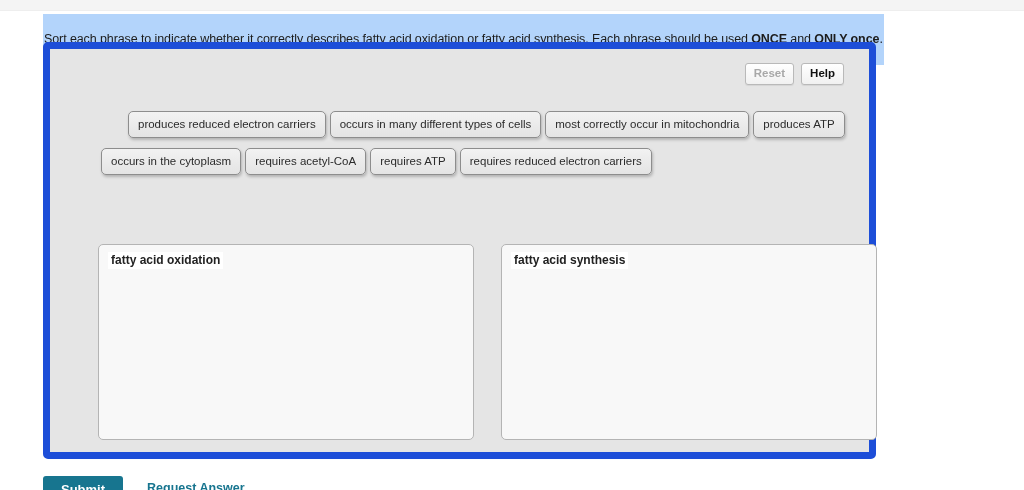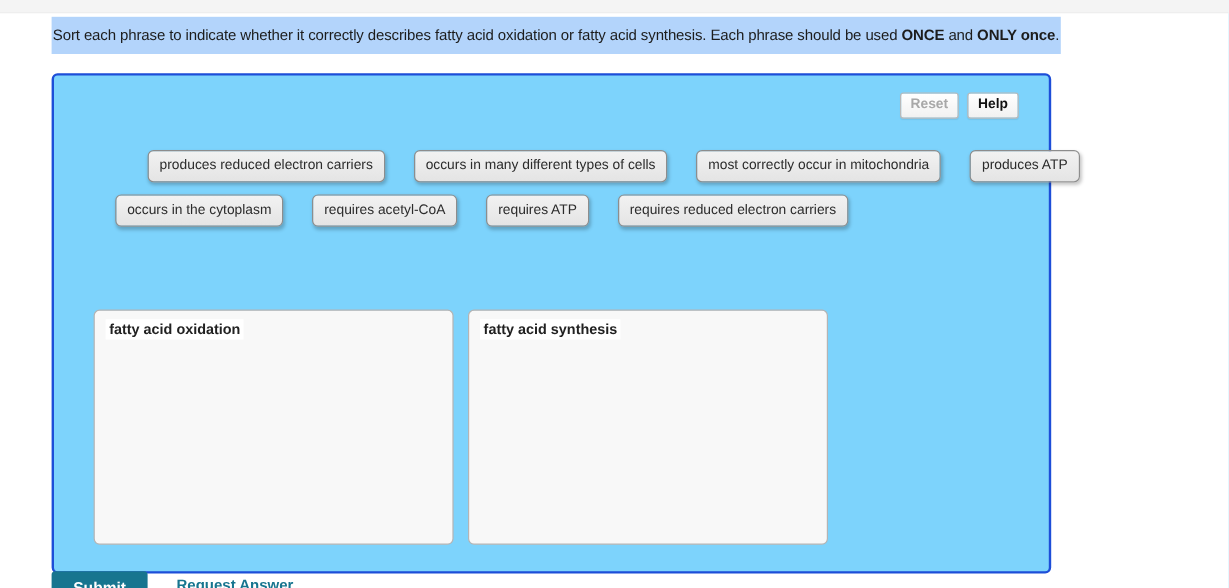--- a/index.html
+++ b/index.html
@@ -37,33 +37,33 @@
   }
   #instruction-text {
     display: inline-block;
     margin-left: 43px;
     background: #b3d4fb;
     color: #1c1c1c;
     font-size: 12.5px;
     line-height: 19px;
     letter-spacing: -0.1px;
     white-space: nowrap;
-    padding: 6px 1px;
+    padding: 16px 1px;
   }
   #instruction-text b { font-weight: bold; }
 
   
   #activity-panel {
     position: absolute;
     left: 43px;
-    top: 61px;
+    top: 42px;
     width: 833px;
     height: 417px;
-    background: #7dd3fc;
-    border: 2px solid #1d4ed8;
+    background: #e5e5e5;
+    border: 7px solid #1d4ed8;
     border-radius: 5px;
     box-sizing: border-box;
   }
 
   
   #tool-row {
     position: absolute;
     right: 25px;
     top: 14px;
     display: flex;
@@ -110,21 +110,21 @@
     font-family: "Liberation Sans", sans-serif;
     font-size: 11.5px;
     line-height: 14px;
     color: #2b2b2b;
     text-align: center;
     background: linear-gradient(#f2f2f2, #e4e4e4);
     border: 1px solid #8d8d8d;
     border-radius: 5px;
     box-shadow: 1px 2px 3px rgba(0,0,0,0.22);
     padding: 5px 9px 6px 9px;
-    margin-right: 24px;
+    margin-right: 4px;
     white-space: nowrap;
     cursor: move;
     user-select: none;
   }
   .phrase-tile.two-line {
     white-space: normal;
     width: 196px;
     padding: 7px 10px 8px 10px;
     border-color: #7a7a7a;
     box-shadow: 2px 3px 4px rgba(0,0,0,0.25);
@@ -136,25 +136,26 @@
     position: absolute;
     left: 33px;
     top: 195px;
     width: 800px;
     display: flex;
     gap: 12px;
   }
   .dropzone {
     position: relative;
     box-sizing: border-box;
-    width: 300px;
+    width: 376px;
     height: 196px;
     background: #f8f8f8;
     border: 1px solid #b4b4b4;
     border-radius: 5px;
+    margin-left: 15px;
   }
   .dropzone-label {
     position: absolute;
     left: 9px;
     top: 7px;
     background: #ffffff;
     font-size: 12px;
     font-weight: bold;
     color: #222222;
     line-height: 14px;

